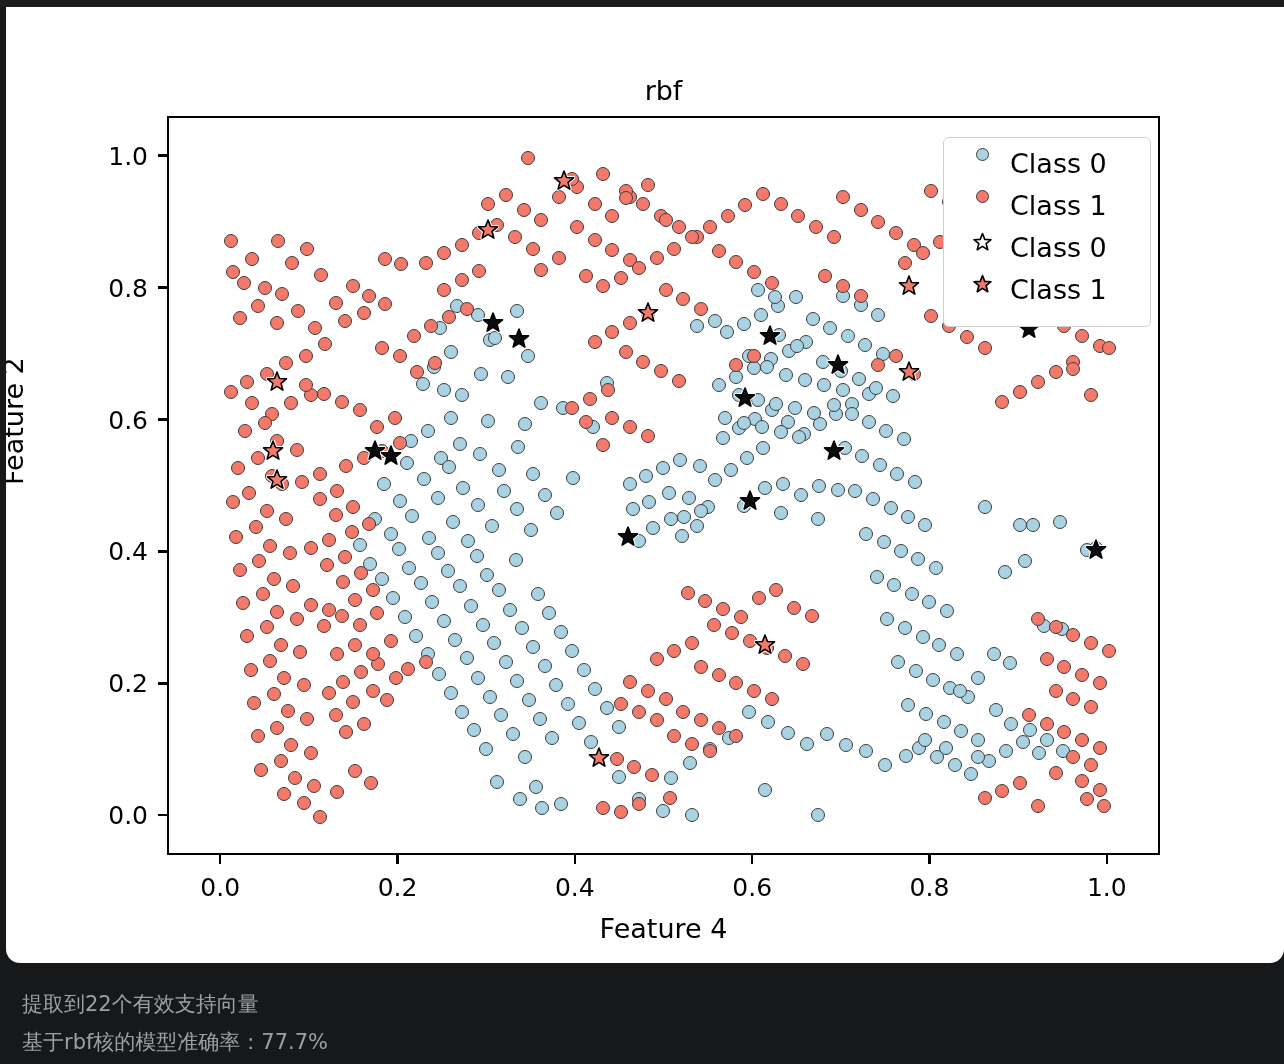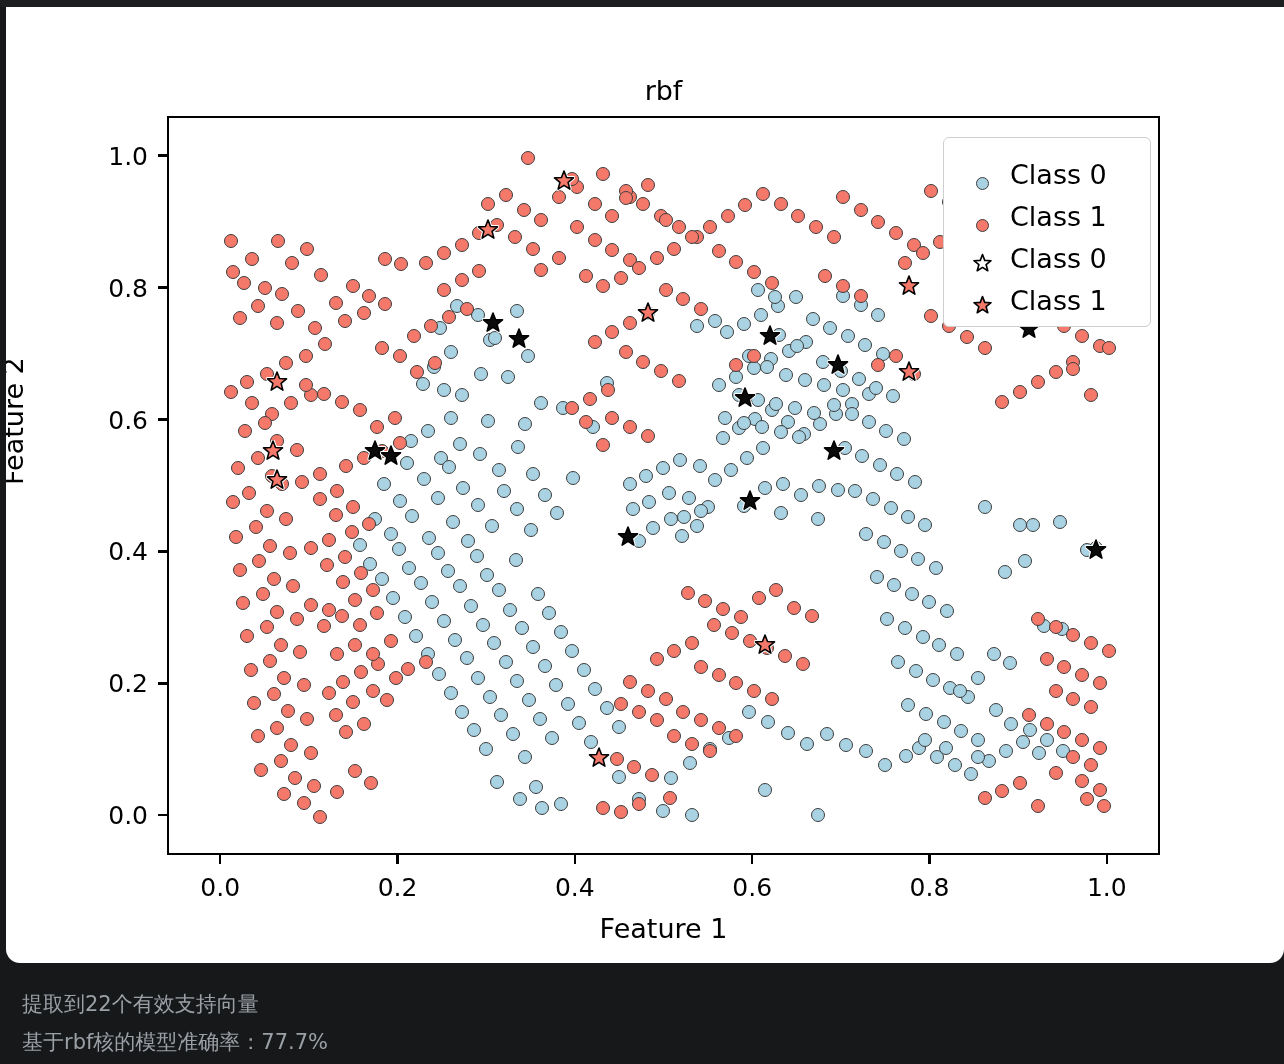--- a/index.html
+++ b/index.html
@@ -117,21 +117,21 @@
     position: absolute;
     left: 937px; top: 130px;
     width: 208px;
     padding: 10px 14px 10px 10px;
     background: #ffffff;
     border: 1.3px solid #cfcfcf;
     border-radius: 6px;
   }
   .legend-row {
     display: flex;
-    align-items: flex-end;
+    align-items: flex-start;
     height: 42px;
   }
   .legend-marker {
     width: 56px;
     display: flex;
     align-items: center;
     justify-content: center;
     flex: 0 0 56px;
   }
   .lm-circle {
@@ -166,21 +166,21 @@
 
 <div id="app">
 
   <div id="titlebar"></div>
 
   <div id="figure-canvas">
 
     <div id="plot-title">rbf</div>
 
     <div id="ylabel">Feature 2</div>
-    <div id="xlabel">Feature 1</div>
+    <div id="xlabel">Feature 4</div>
 
     <div id="tick-layer">
         <div class="ytick-mark" style="left: 152px; top: 807.311px;"></div>
         <div class="ytick-label" style="left: 0px; width: 142px; top: 808.411px;">0.0</div>
         <div class="ytick-mark" style="left: 152px; top: 675.346px;"></div>
         <div class="ytick-label" style="left: 0px; width: 142px; top: 676.446px;">0.2</div>
         <div class="ytick-mark" style="left: 152px; top: 543.382px;"></div>
         <div class="ytick-label" style="left: 0px; width: 142px; top: 544.482px;">0.4</div>
         <div class="ytick-mark" style="left: 152px; top: 411.418px;"></div>
         <div class="ytick-label" style="left: 0px; width: 142px; top: 412.518px;">0.6</div>

